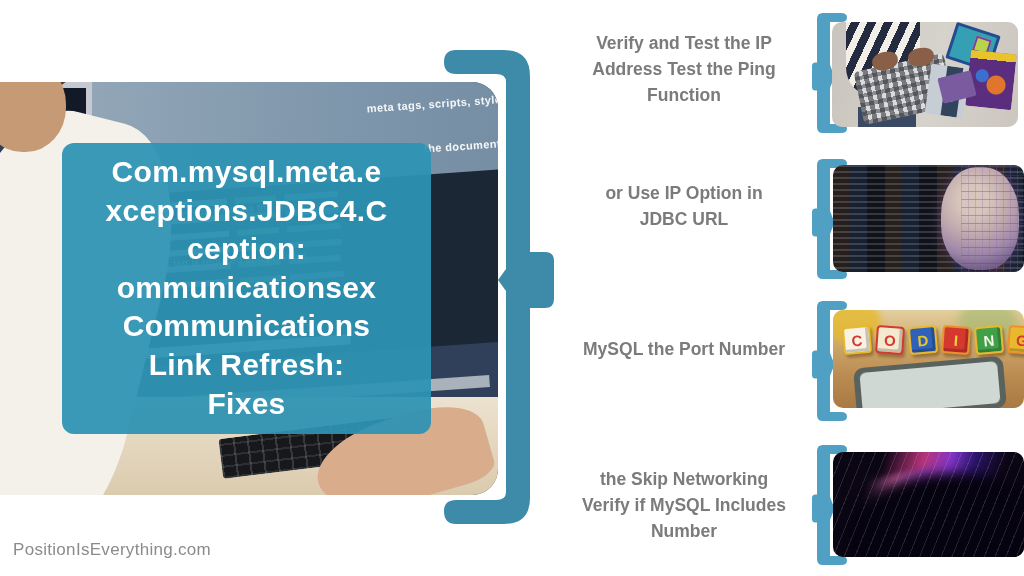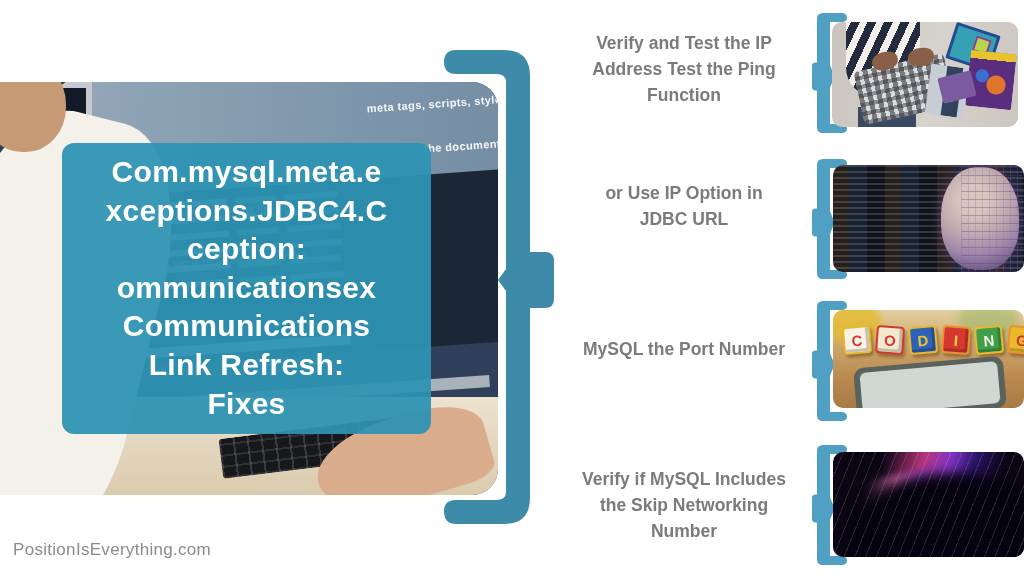--- a/index.html
+++ b/index.html
@@ -253,22 +253,22 @@
       <span class="blk b4">I</span>
       <span class="blk b5">N</span>
       <span class="blk b6">G</span>
     </div>
     <div class="t3-tablet">
       <div class="t3-tablet-screen"></div>
     </div>
   </div>
 
   <div class="fix-text" style="top:466px">
+    <div>the Skip Networking</div>
     <div>Verify if MySQL Includes</div>
-    <div>the Skip Networking</div>
     <div>Number</div>
   </div>
   <svg class="brace-s" style="top:445px" viewBox="0 0 36 120">
     <path d="M 11 0 H 29 Q 35 0 35 4.5 Q 35 9 29 9 H 18 V 52 L 22.5 63.5 L 18 75 V 111 H 29 Q 35 111 35 115.5 Q 35 120 29 120 H 11 Q 5 120 5 114 V 77.5 H 3.5 Q 0 77.5 0 74 V 53 Q 0 49.5 3.5 49.5 H 5 V 6 Q 5 0 11 0 Z"></path>
   </svg>
   <div class="thumb t4">
     <div class="t4-streak1"></div>
     <div class="t4-streak2"></div>
     <div class="t4-shadow"></div>
     <div class="t4-sparkle"></div>

